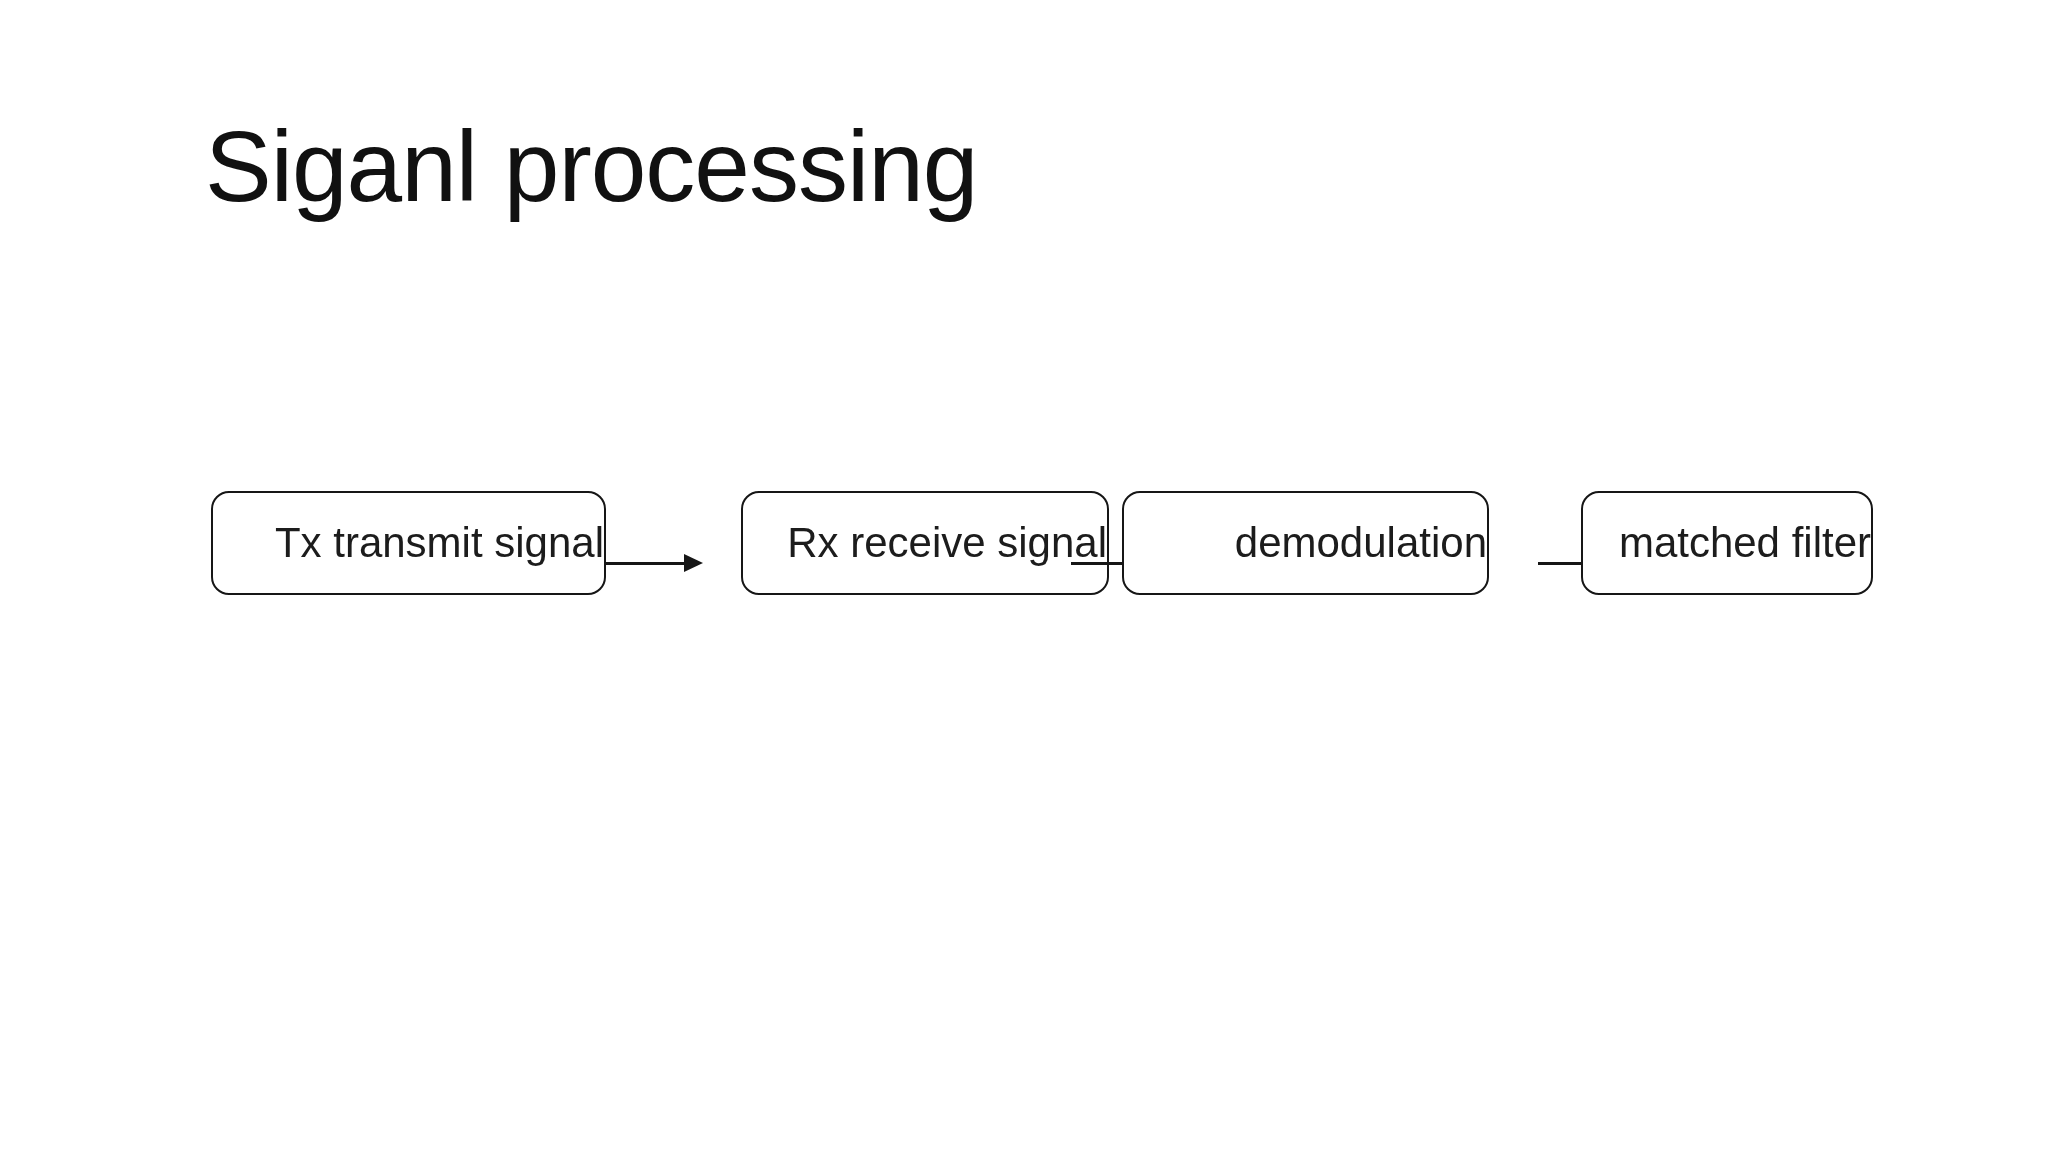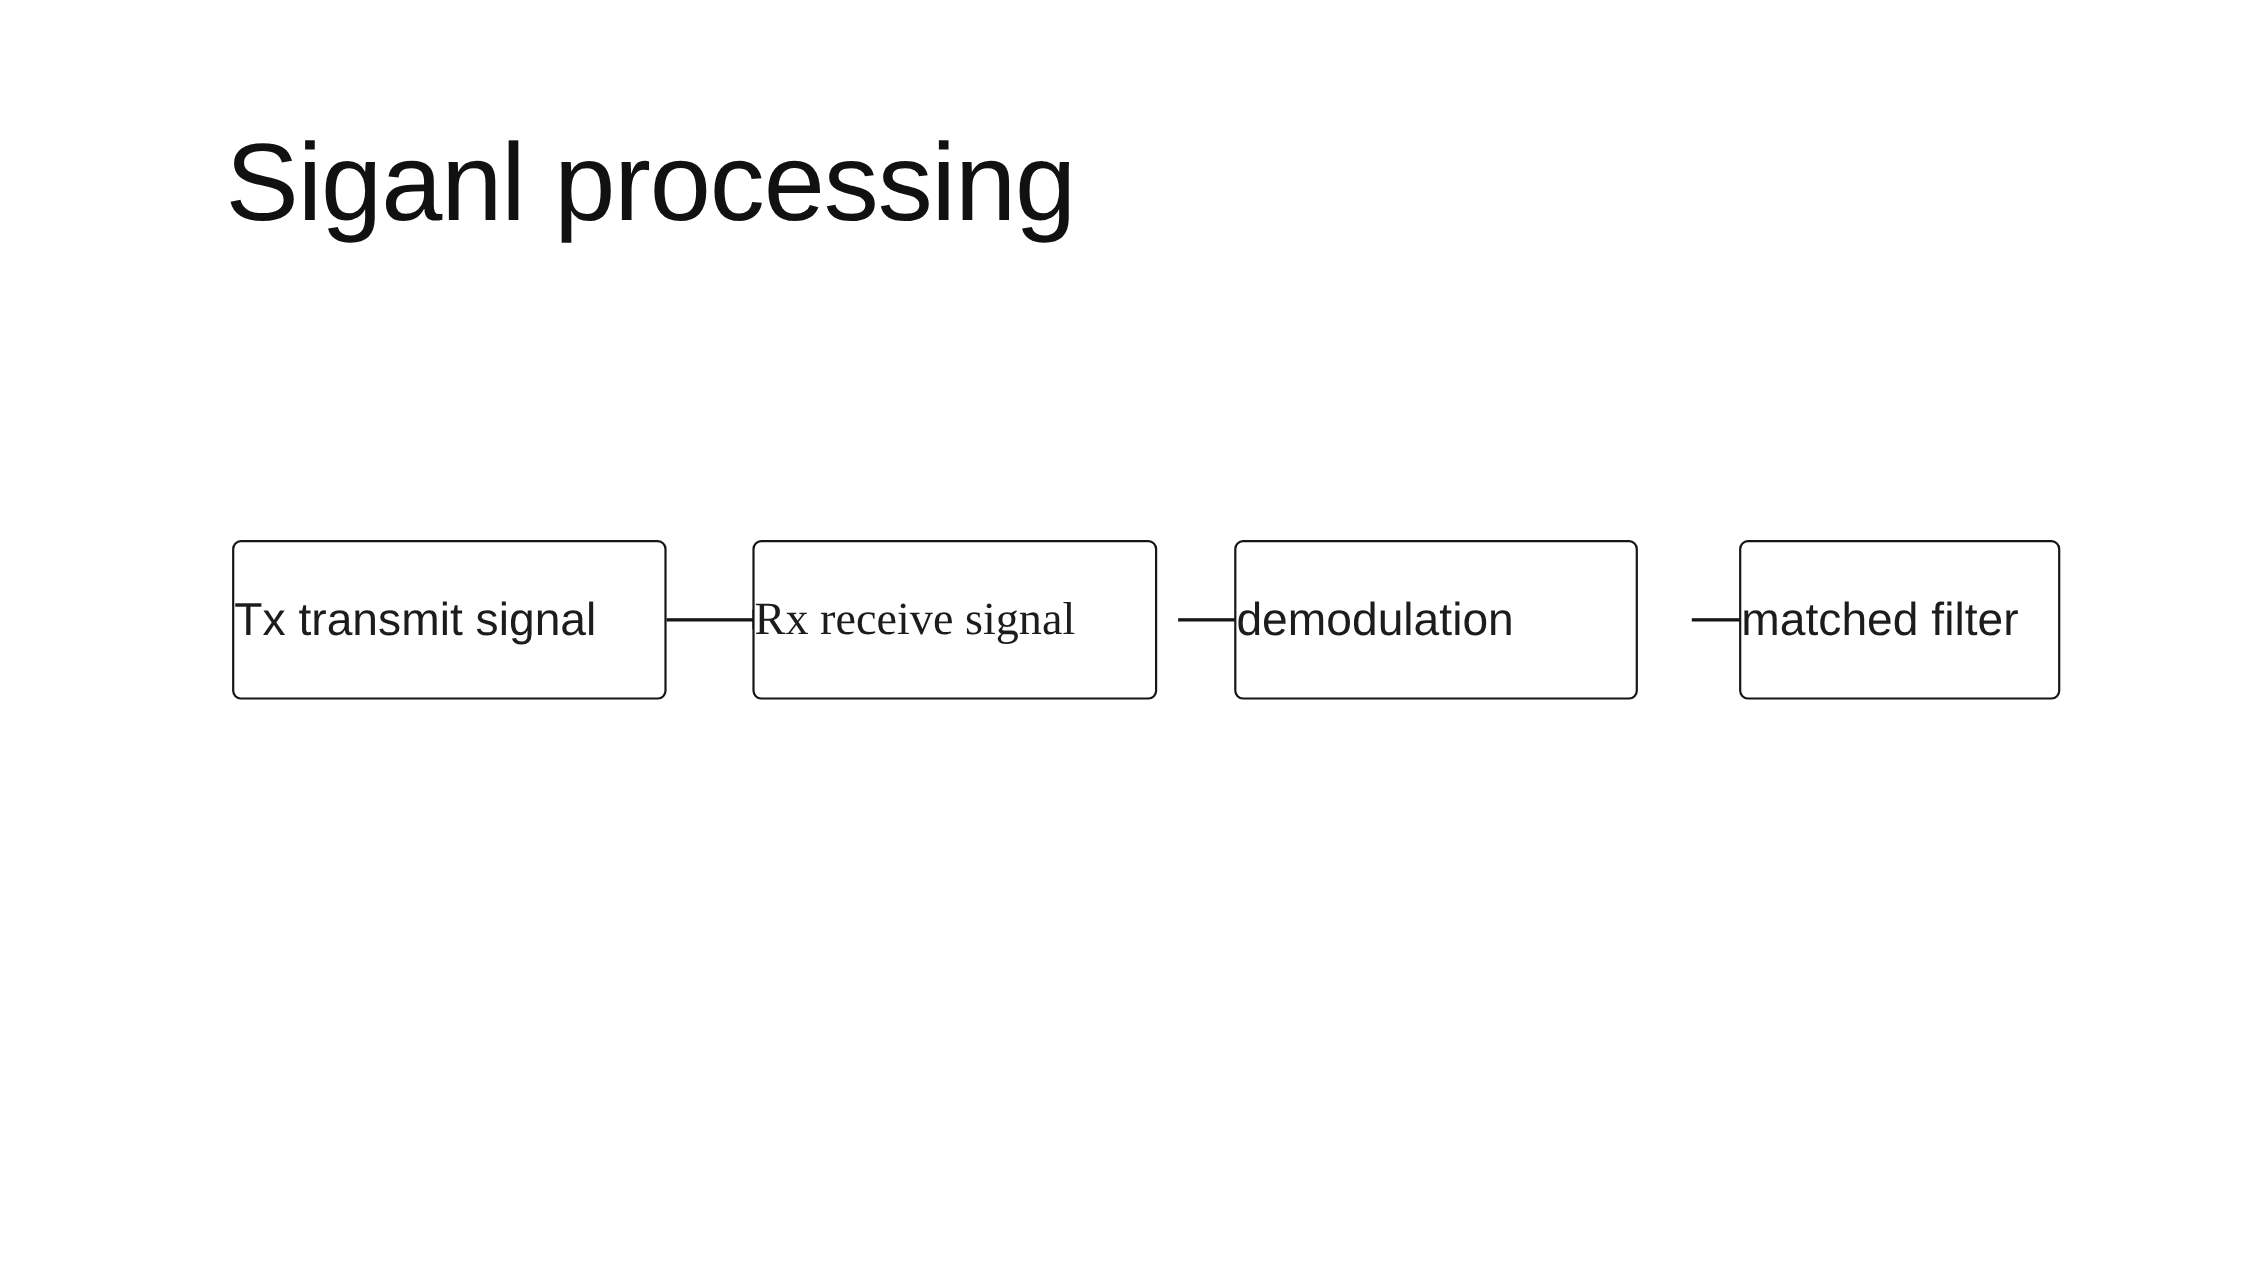--- a/index.html
+++ b/index.html
@@ -32,37 +32,37 @@
     font-size: 100px;
     line-height: 1;
     font-weight: 400;
     letter-spacing: -1px;
     color: var(--title-text);
     white-space: nowrap;
   }
   .flow-node {
     position: absolute;
     top: 491px;
-    height: 145px;
+    height: 104px;
     background: var(--node-fill);
     border: 2.5px solid var(--ink);
-    border-radius: 8px;
+    border-radius: 18px;
     display: flex;
     align-items: center;
-    justify-content: flex-start;
+    justify-content: flex-end;
   }
   .flow-node .node-label {
     font-size: 42px;
     line-height: 1.1;
     color: var(--node-text);
     white-space: nowrap;
     text-align: center;
   }
   .node-1 { left: 163px;  width: 395px; }
-  .node-2 { left: 636px;  width: 368px; font-family: Liberation Serif, serif; }
+  .node-2 { left: 693px;  width: 368px; }
   .node-3 { left: 1074px; width: 367px; }
   .node-4 { left: 1533px; width: 292px; }
 
   .connector {
     position: absolute;
     top: 553px;
     height: 21px;
   }
   .connector .line {
     position: absolute;

